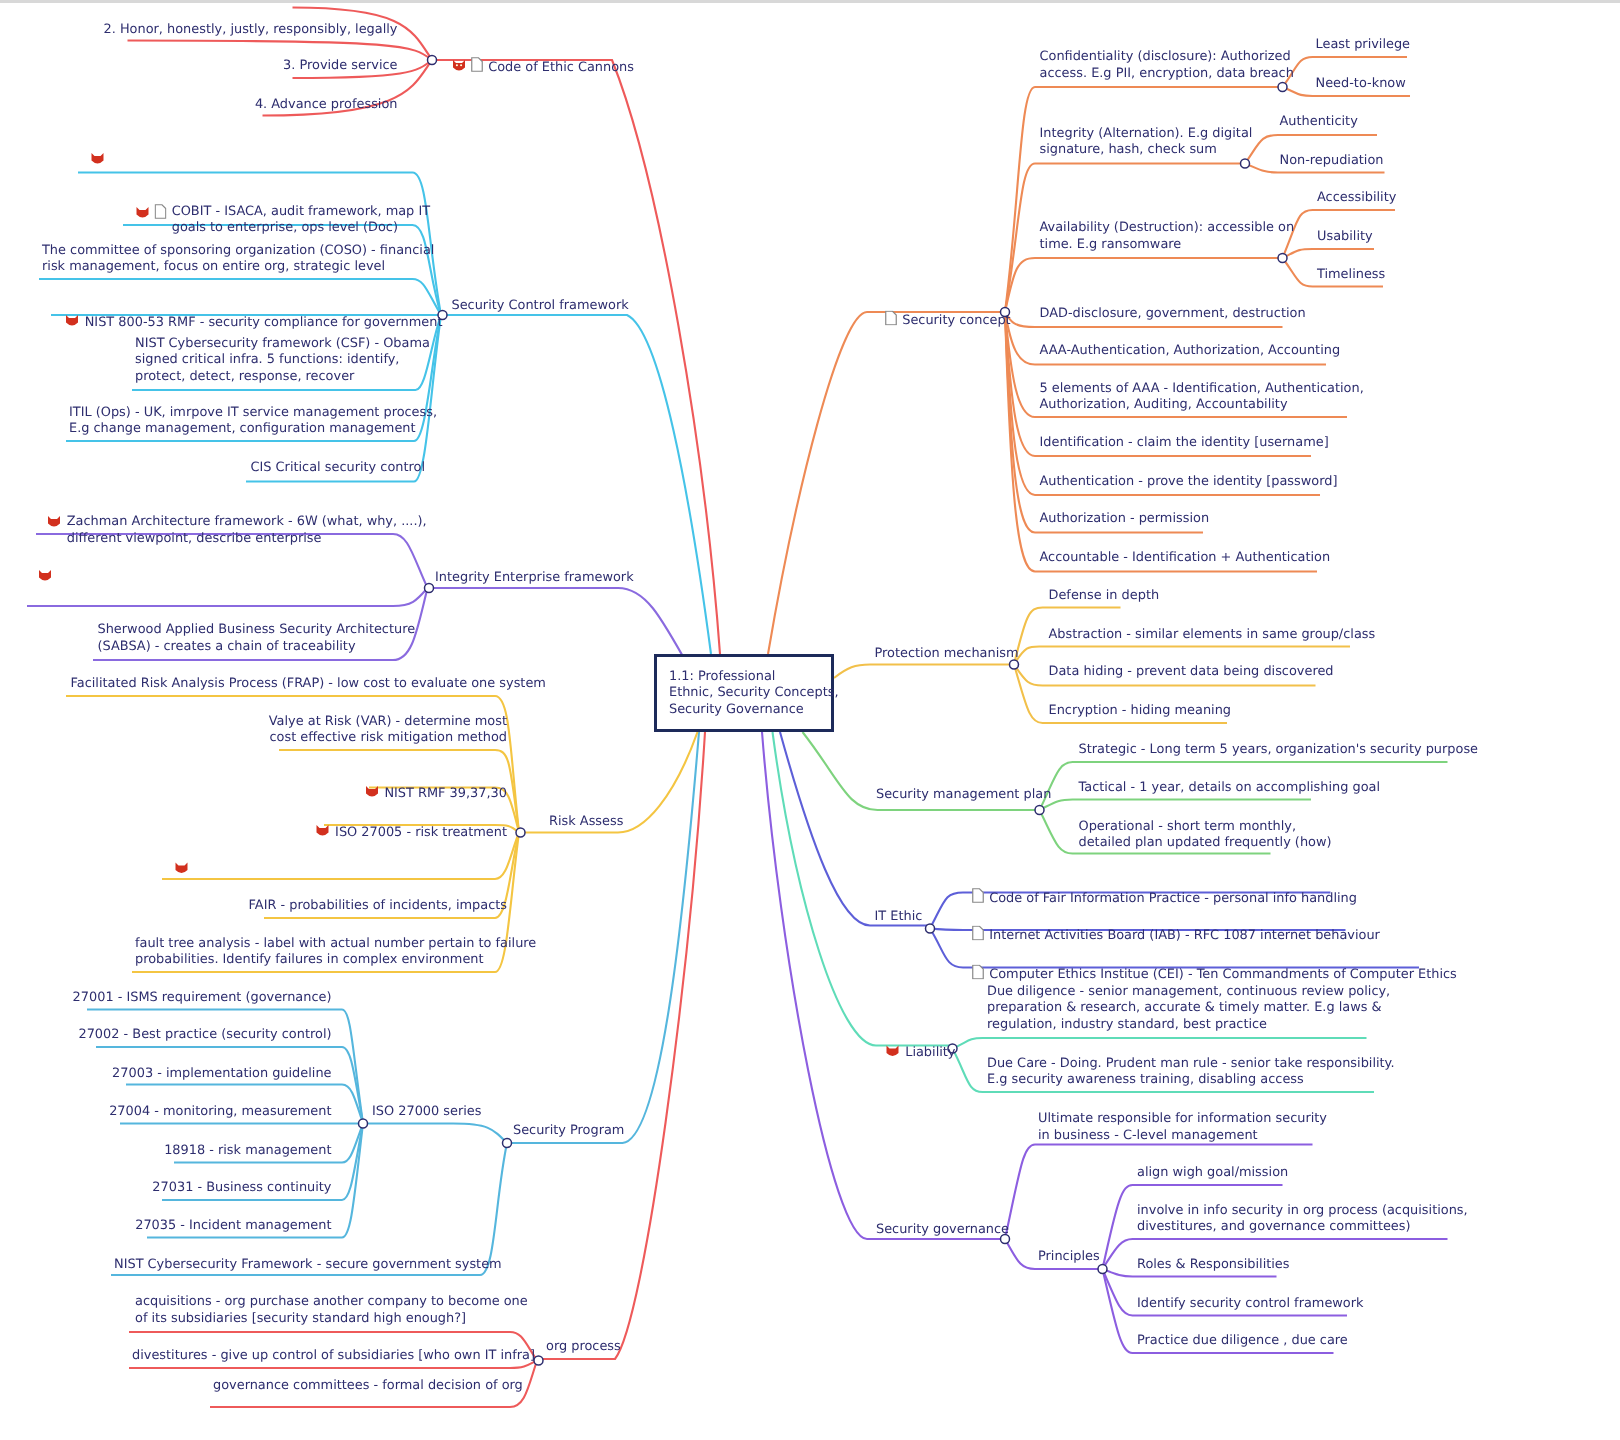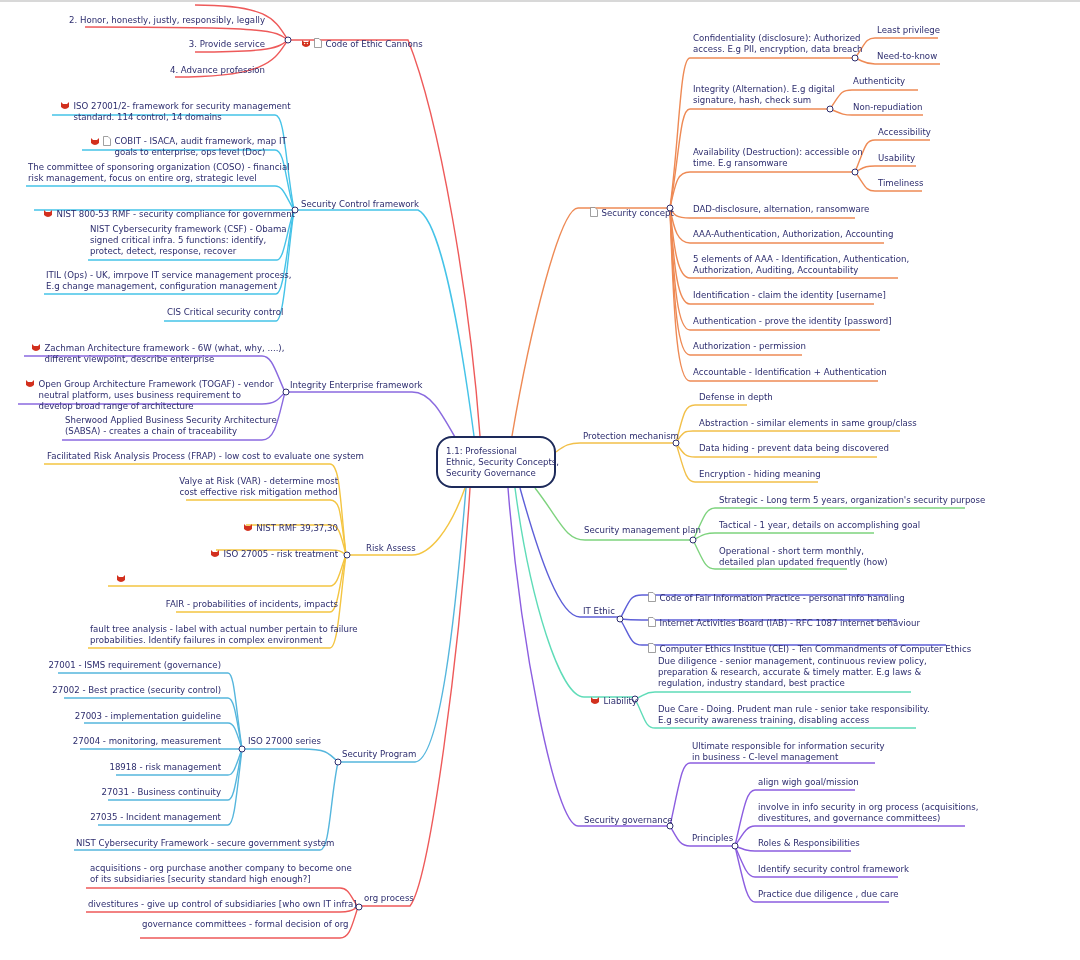--- a/index.html
+++ b/index.html
@@ -1,25 +1,25 @@
 <!DOCTYPE html>
 <html><head>
 <meta charset="utf-8">
 <style>
   html, body { margin: 0; padding: 0; background: #ffffff; }
   body { width: 1080px; height: 960px; position: relative; overflow: hidden;
          font-family: "DejaVu Sans", "Liberation Sans", sans-serif; }
   .topbar { position: absolute; left: 0; top: 0; width: 1080px; height: 2px; background: #d8d8d8; }
   svg#links { position: absolute; left: 0; top: 0; }
   .node { position: absolute; font-size: 8.6px; line-height: 11px; color: #2d2d6e; white-space: pre; }
-  .node.r { text-align: center; }
+  .node.r { text-align: right; }
   .node.l { text-align: left; }
   .node .ico { display: inline-block; vertical-align: -1px; margin-right: 3px; }
   .center { position: absolute; left: 436px; top: 436px; width: 120px; height: 52px; box-sizing: border-box;
-            border: 2px solid #1d2a5a; border-radius: 16px; background: #fff; padding: 8px 8px; font-size: 8.6px;
+            border: 2px solid #1d2a5a; border-radius: 0; background: #fff; padding: 8px 8px; font-size: 8.6px;
             line-height: 11px; color: #2d2d6e; white-space: pre; }
   .dot { position: absolute; width: 5px; height: 5px; border: 1.3px solid #2d2d6e; border-radius: 50%; background: #fff;
          transform: translate(-50%, -50%); box-sizing: border-box; width: 7px; height: 7px; }
 </style>
 </head>
 <body>
 
 <div class="topbar"></div>
 
 <svg id="links" width="1080" height="960" fill="none" stroke-width="1.4">
@@ -167,22 +167,21 @@
       </svg></span><span>Code of Ethic Cannons</span>
 </div>
 <div class="node r" style="right:815px;top:15px">2. Honor, honestly, justly, responsibly, legally</div>
 <div class="node r" style="right:815px;top:39px">3. Provide service</div>
 <div class="node r" style="right:815px;top:65px">4. Advance profession</div>
 
 <div class="node l" style="left:301px;top:199px">Security Control framework</div>
 <div class="node l" style="left:55px;top:90px">
   <span class="ico"><svg width="10" height="9" viewBox="0 0 10 9">
         <path d="M1 1 L3 3 L7 3 L9 1 L9 6 Q5 10 1 6 Z" fill="#d2301e"></path>
-      </svg></span><span style="display:inline-block;vertical-align:top">ISO 27001/2- framework for security management
-standard. 114 control, 14 domains</span>
+      </svg></span>
 </div>
 <div class="node l" style="left:85px;top:125px">
   <span class="ico"><svg width="10" height="9" viewBox="0 0 10 9">
         <path d="M1 1 L3 3 L7 3 L9 1 L9 6 Q5 10 1 6 Z" fill="#d2301e"></path>
       </svg></span><span class="ico"><svg width="8" height="10" viewBox="0 0 8 10">
         <path d="M0.5 0.5 H5 L7.5 3 V9.5 H0.5 Z" fill="#fff" stroke="#888" stroke-width="0.8"></path>
       </svg></span><span style="display:inline-block;vertical-align:top">COBIT - ISACA, audit framework, map IT
 goals to enterprise, ops level (Doc)</span>
 </div>
 <div class="node l" style="left:28px;top:162px">The committee of sponsoring organization (COSO) - financial
@@ -202,23 +201,21 @@
 <div class="node l" style="left:290px;top:380px">Integrity Enterprise framework</div>
 <div class="node l" style="left:26px;top:332px">
   <span class="ico"><svg width="10" height="9" viewBox="0 0 10 9">
         <path d="M1 1 L3 3 L7 3 L9 1 L9 6 Q5 10 1 6 Z" fill="#d2301e"></path>
       </svg></span><span style="display:inline-block;vertical-align:top">Zachman Architecture framework - 6W (what, why, ....),
 different viewpoint, describe enterprise</span>
 </div>
 <div class="node l" style="left:20px;top:368px">
   <span class="ico"><svg width="10" height="9" viewBox="0 0 10 9">
         <path d="M1 1 L3 3 L7 3 L9 1 L9 6 Q5 10 1 6 Z" fill="#d2301e"></path>
-      </svg></span><span style="display:inline-block;vertical-align:top">Open Group Architecture Framework (TOGAF) - vendor
-neutral platform, uses business requirement to
-develop broad range of architecture</span>
+      </svg></span>
 </div>
 <div class="node l" style="left:65px;top:415px">Sherwood Applied Business Security Architecture
 (SABSA) - creates a chain of traceability</div>
 
 <div class="node l" style="left:366px;top:543px">Risk Assess</div>
 <div class="node l" style="left:47px;top:451px">Facilitated Risk Analysis Process (FRAP) - low cost to evaluate one system</div>
 <div class="node r" style="right:742px;top:476px">Valye at Risk (VAR) - determine most
 cost effective risk mitigation method</div>
 <div class="node r" style="right:742px;top:512px">
   <span class="ico"><svg width="10" height="9" viewBox="0 0 10 9">
@@ -267,21 +264,21 @@
 <div class="node l" style="left:877px;top:51px">Need-to-know</div>
 <div class="node l" style="left:693px;top:84px">Integrity (Alternation). E.g digital
 signature, hash, check sum</div>
 <div class="node l" style="left:853px;top:76px">Authenticity</div>
 <div class="node l" style="left:853px;top:102px">Non-repudiation</div>
 <div class="node l" style="left:693px;top:147px">Availability (Destruction): accessible on
 time. E.g ransomware</div>
 <div class="node l" style="left:878px;top:127px">Accessibility</div>
 <div class="node l" style="left:878px;top:153px">Usability</div>
 <div class="node l" style="left:878px;top:178px">Timeliness</div>
-<div class="node l" style="left:693px;top:204px">DAD-disclosure, alternation, ransomware</div>
+<div class="node l" style="left:693px;top:204px">DAD-disclosure, government, destruction</div>
 <div class="node l" style="left:693px;top:229px">AAA-Authentication, Authorization, Accounting</div>
 <div class="node l" style="left:693px;top:254px">5 elements of AAA - Identification, Authentication,
 Authorization, Auditing, Accountability</div>
 <div class="node l" style="left:693px;top:290px">Identification - claim the identity [username]</div>
 <div class="node l" style="left:693px;top:316px">Authentication - prove the identity [password]</div>
 <div class="node l" style="left:693px;top:341px">Authorization - permission</div>
 <div class="node l" style="left:693px;top:367px">Accountable - Identification + Authentication</div>
 
 <div class="node l" style="left:583px;top:431px">Protection mechanism</div>
 <div class="node l" style="left:699px;top:392px">Defense in depth</div>

